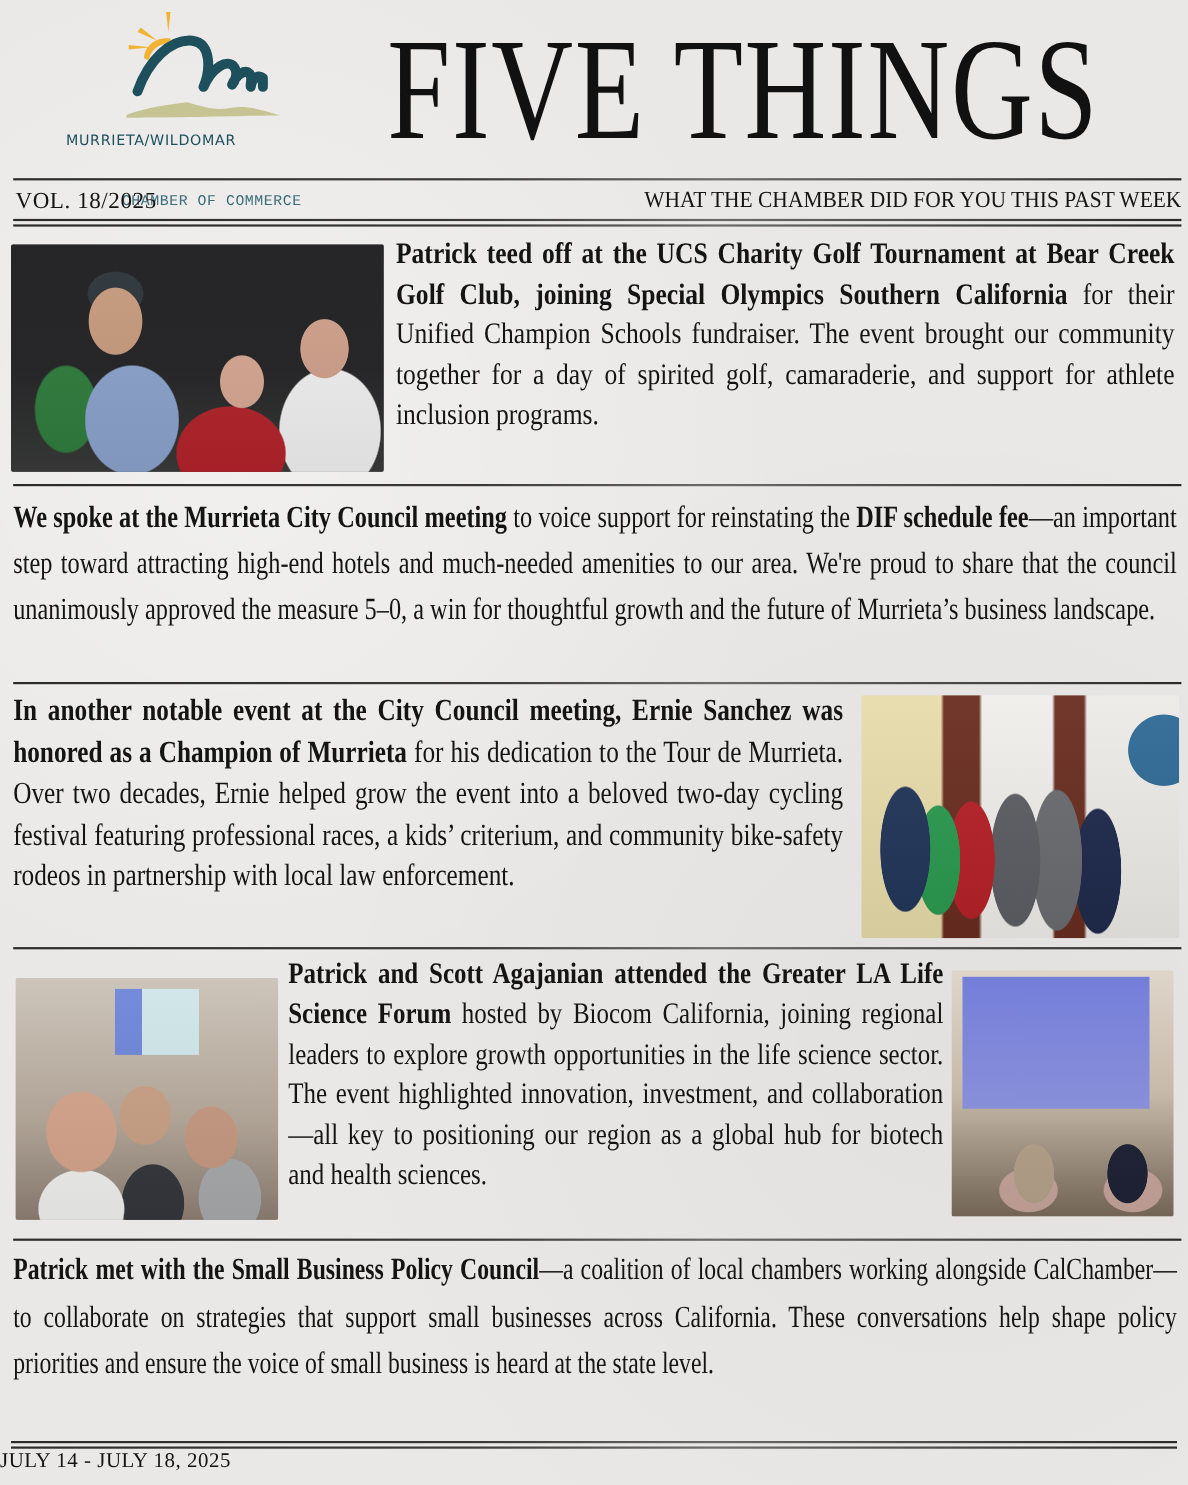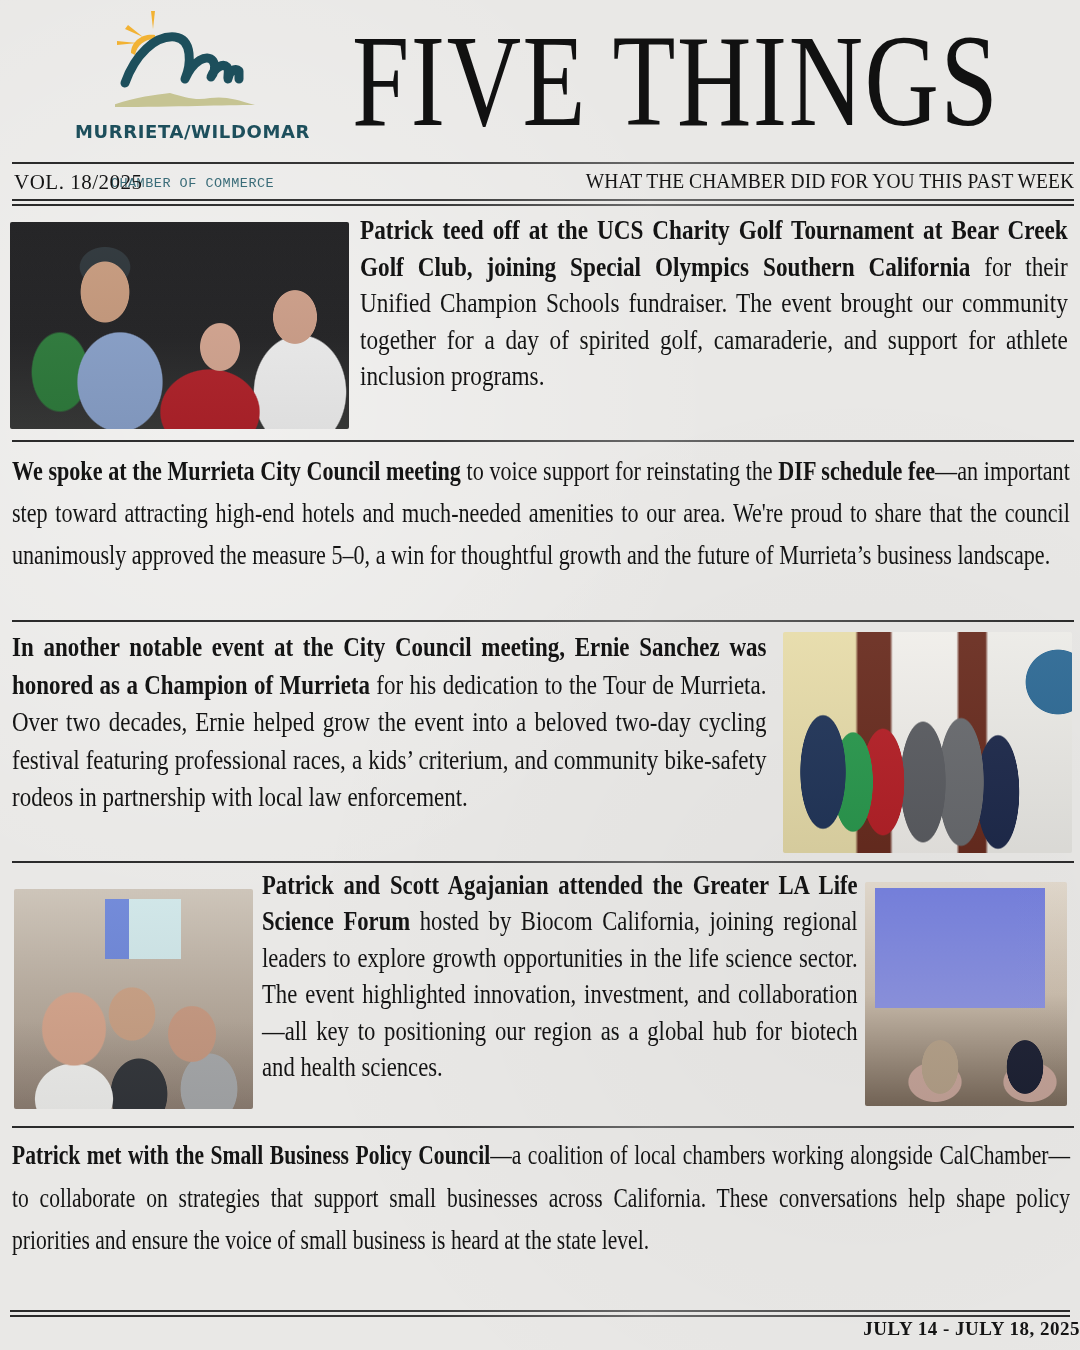--- a/index.html
+++ b/index.html
@@ -12,22 +12,22 @@
       font-family: "Liberation Serif", "DejaVu Serif", serif;
       color: #141414;
       position: relative;
     }
     .abs { position: absolute; }
 
     
     .logo { left: 60px; top: 5px; width: 265px; height: 150px; }
     .logo svg { position: absolute; left: 55px; top: 0; }
     .logo-name {
-      position: absolute; left: 0; top: 116px; width: 265px; text-align: center;
-      font-family: "DejaVu Sans", sans-serif; font-weight: bold; font-size: 18px;
+      position: absolute; left: 0; top: 116px; width: 265px; 
+      font-family: "DejaVu Sans", sans-serif; font-weight: normal; font-size: 13px;
       letter-spacing: 0.6px; color: #1d4f5c;
     }
     .logo-sub {
       position: absolute; left: 0; top: 139px; width: 265px; text-align: center;
       font-family: Liberation Mono, monospace; font-size: 13.5px;
       letter-spacing: 0.5px; color: #3a6c78; margin-top: 32px;
     }
 
     
     .title {
@@ -144,22 +144,22 @@
       width: 709px;
     }
     .art5 {
       left: 12px; top: 1134px; width: 1058px;
       font-size: 28px; line-height: 42.5px;
       transform: scaleX(0.77); transform-origin: left top;
       width: 1374px;
     }
 
     .footer-date {
-      left: 0; top: 1318px; width: 1080px; text-align: right;
-      font-family: "Liberation Serif", serif; font-size: 19px; letter-spacing: 0.5px; font-weight: bold;
+      left: 0; top: 1318px; width: 1080px; text-align: left;
+      font-family: "Liberation Serif", serif; font-size: 19px; letter-spacing: 0.5px;
     }
   </style>
 </head>
 <body>
 
 <div class="abs logo">
   <svg width="160" height="110" viewBox="0 0 160 110">
 
     <g fill="#f2b233">
       <path d="M36 6 L40 6 L38 24 Z"></path>

